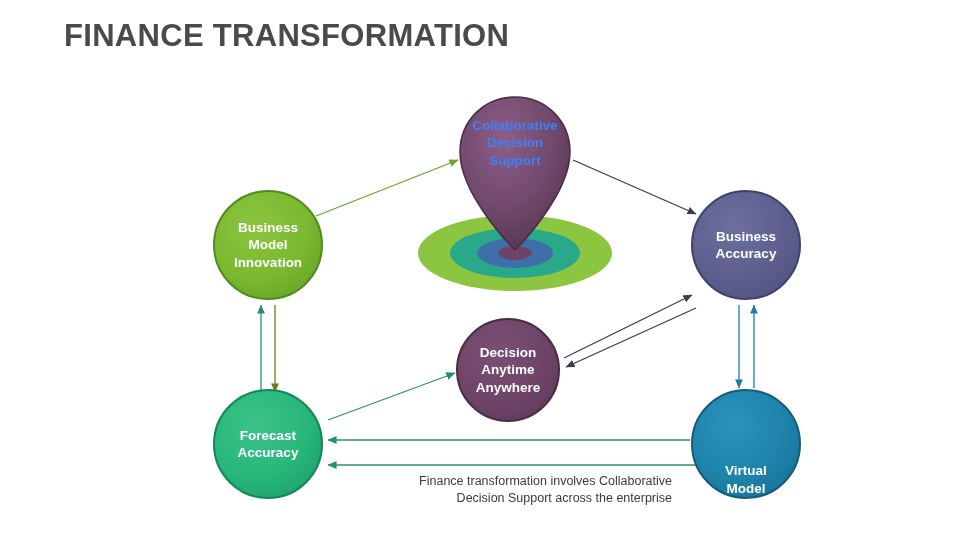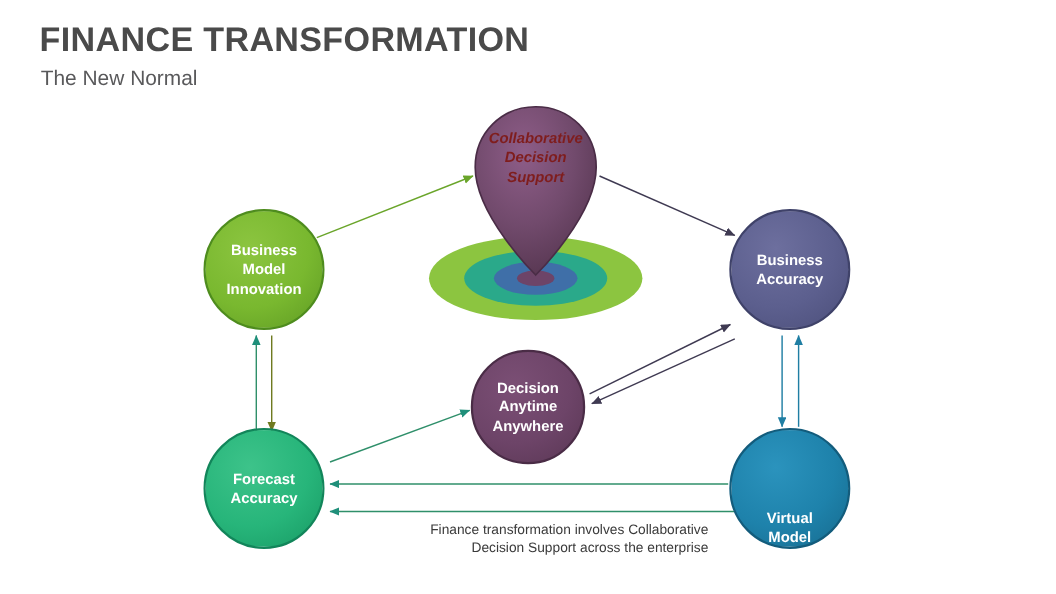--- a/index.html
+++ b/index.html
@@ -10,20 +10,21 @@
     width: 960px;
     height: 540px;
     background: #ffffff;
     font-family: "Liberation Sans", sans-serif;
     overflow: hidden;
   }
   #stage {
     position: relative;
     width: 876px;
     height: 540px;
+    margin-left: 28px;
   }
   
   .title {
     position: absolute;
     left: 36px;
     top: 18px;
     font-size: 31px;
     font-weight: bold;
     color: #4a4a4a;
     letter-spacing: 0.3px;
@@ -86,45 +87,43 @@
     left: 428px; top: 318px; width: 104px; height: 104px;
     background: radial-gradient(circle at 38% 32%, #7b4f75 0%, #6d4468 55%, #593653 100%);
     border: 2px solid #4a2c46;
   }
   #pin-label {
     position: absolute;
     left: 431px;
     top: 117px;
     width: 112px;
     text-align: center;
-    color: #7f1d1d;
+    color: #3b82f6;
     font-size: 13.5px;
     font-weight: bold;
     line-height: 1.28;
-    font-style: italic;
   }
   
   .caption {
     position: absolute;
     left: 300px;
     top: 473px;
     width: 344px;
     text-align: right;
     font-size: 12.5px;
     line-height: 1.35;
     color: #3a3a3a;
   }
 </style>
 </head>
 <body>
 
 <div id="stage">
 
   <div class="title">FINANCE TRANSFORMATION</div>
-  <div class="subtitle">The New Normal</div>
 
   <svg id="art" viewBox="0 0 960 540">
     <defs>
       <marker id="ah-green" markerWidth="8" markerHeight="8" refX="6.6" refY="3" orient="auto">
         <path d="M0,0 L7,3 L0,6 z" fill="#6aa52a"></path>
       </marker>
       <marker id="ah-dark" markerWidth="8" markerHeight="8" refX="6.6" refY="3" orient="auto">
         <path d="M0,0 L7,3 L0,6 z" fill="#3f3a52"></path>
       </marker>
       <marker id="ah-teal" markerWidth="8" markerHeight="8" refX="6.6" refY="3" orient="auto">

